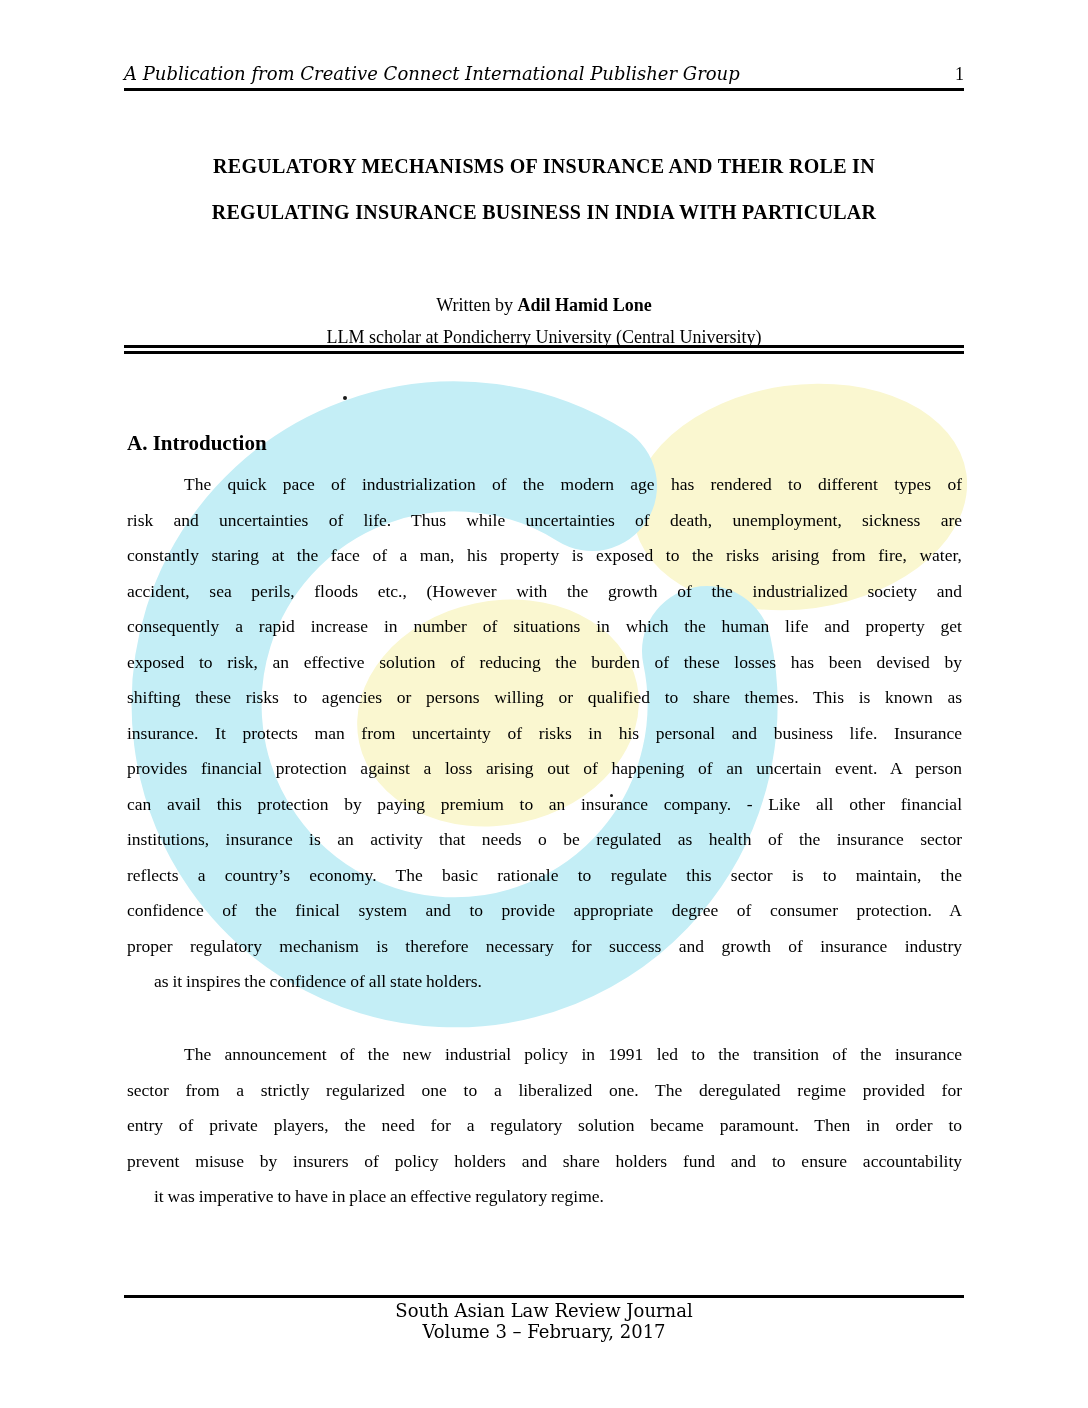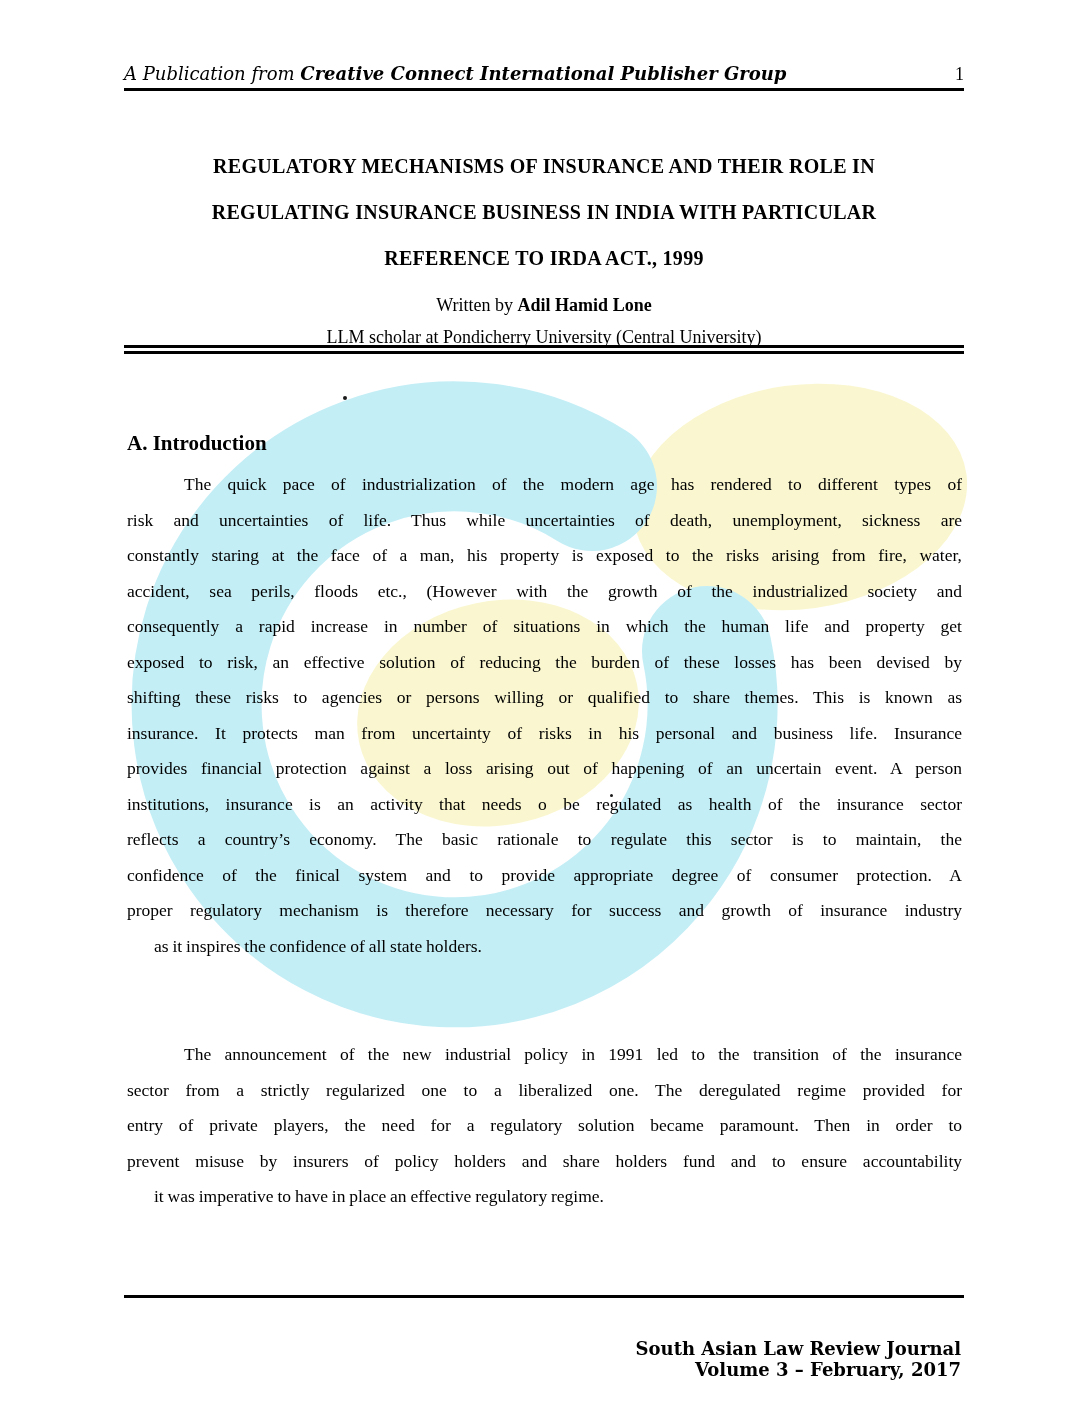--- a/index.html
+++ b/index.html
@@ -5,21 +5,21 @@
   html,body{margin:0;padding:0;background:#ffffff;}
   .page{position:relative;width:1088px;height:1408px;background:#ffffff;overflow:hidden;
         font-family:"Liberation Serif",serif;color:#000;}
   .wm{position:absolute;left:0;top:0;width:1088px;height:1408px;z-index:0;}
   .layer{position:absolute;z-index:1;}
 
   
   .header{left:124px;top:62px;width:840px;display:flex;justify-content:space-between;
           align-items:baseline;font-family:"DejaVu Serif",serif;font-size:18px;line-height:24px;}
   .hdr-left{font-style:italic;}
-  .hdr-pub{font-weight:bold;}
+  .hdr-pub{font-weight:normal;}
   .pagenum{font-family:"Liberation Serif",serif;font-size:18px;font-style:normal;}
   .rule{position:absolute;z-index:1;background:#000;}
   .header-rule{left:124px;top:88px;width:840px;height:3px;}
 
   
   .title{left:127px;top:143px;width:834px;font-size:20px;font-weight:bold;
          line-height:46px;letter-spacing:0.3px;}
   .title .line{text-align:center;text-align-last:center;}
   .byline{left:127px;top:293px;width:834px;text-align:center;font-size:18px;line-height:24px;}
   .byline .bold{font-weight:bold;}
@@ -34,22 +34,22 @@
   .para .line:first-child{text-indent:57px;}
   .para .line-last{text-align-last:left;margin-left:27px;}
   .para1{top:467px;} .para2{top:1037px;}
 
   .stray-dot{position:absolute;z-index:1;background:#1a1a1a;border-radius:50%;}
   .d1{left:343px;top:396px;width:4px;height:4px;}
   .d2{left:610px;top:794px;width:3px;height:3px;}
 
   
   .footer-rule{left:124px;top:1295px;width:840px;height:3px;}
-  .footer{left:127px;top:1301px;width:834px;text-align:right;font-family:"DejaVu Serif",serif;
-          font-weight:bold;font-size:18px;line-height:20.5px;margin-top:38px;}
+  .footer{left:127px;top:1301px;width:834px;text-align:center;font-family:"DejaVu Serif",serif;
+          font-weight:normal;font-size:18px;line-height:20.5px;}
 </style>
 </head>
 <body>
 
 <div class="page">
 
   <svg class="wm" viewBox="0 0 1088 1408" aria-hidden="true">
     <ellipse cx="800" cy="497" rx="168" ry="112" transform="rotate(-8 800 497)" fill="#FAF7D0"></ellipse>
     <path d="M 592 486 A 258 258 0 1 0 707 651" fill="none" stroke-width="130" stroke-linecap="round" stroke="#C4EEF6"></path>
     <ellipse cx="498" cy="713" rx="142" ry="112" transform="rotate(-12 498 713)" fill="#FAF7D0"></ellipse>
@@ -59,21 +59,20 @@
     <div class="hdr-left">
       <span>A Publication from </span><span class="hdr-pub">Creative Connect International Publisher Group</span>
     </div>
     <div class="pagenum">1</div>
   </div>
   <div class="rule header-rule"></div>
 
   <div class="layer title">
       <div class="line">REGULATORY MECHANISMS OF INSURANCE AND THEIR ROLE IN</div>
       <div class="line">REGULATING INSURANCE BUSINESS IN INDIA WITH PARTICULAR</div>
-      <div class="line line-last">REFERENCE TO IRDA ACT., 1999</div>
     </div>
 
   <div class="layer byline">
     <span>Written by </span><span class="bold">Adil Hamid Lone</span>
   </div>
   <div class="layer affil">LLM scholar at Pondicherry University (Central University)</div>
 
   <div class="dbl-rule r1"></div>
   <div class="dbl-rule r2"></div>
 
@@ -84,20 +83,21 @@
   <div class="layer para para1">
       <div class="line">The quick pace of industrialization of the modern age has rendered to different types of</div>
       <div class="line">risk and uncertainties of life. Thus while uncertainties of death, unemployment, sickness are</div>
       <div class="line">constantly staring at the face of a man, his property is exposed to the risks arising from fire, water,</div>
       <div class="line">accident, sea perils, floods etc., (However with the growth of the industrialized society and</div>
       <div class="line">consequently a rapid increase in number of situations in which the human life and property get</div>
       <div class="line">exposed to risk, an effective solution of reducing the burden of these losses has been devised by</div>
       <div class="line">shifting these risks to agencies or persons willing or qualified to share themes. This is known as</div>
       <div class="line">insurance. It protects man from uncertainty of risks in his personal and business life. Insurance</div>
       <div class="line">provides financial protection against a loss arising out of happening of an uncertain event. A person</div>
+      <div class="line">can avail this protection by paying premium to an insurance company. - Like all other financial</div>
       <div class="line">institutions, insurance is an activity that needs o be regulated as health of the insurance sector</div>
       <div class="line">reflects a country’s economy. The basic rationale to regulate this sector is to maintain, the</div>
       <div class="line">confidence of the finical system and to provide appropriate degree of consumer protection. A</div>
       <div class="line">proper regulatory mechanism is therefore necessary for success and growth of insurance industry</div>
       <div class="line line-last">as it inspires the confidence of all state holders.</div>
     </div>
 
   <div class="stray-dot d2"></div>
 
   <div class="layer para para2">

